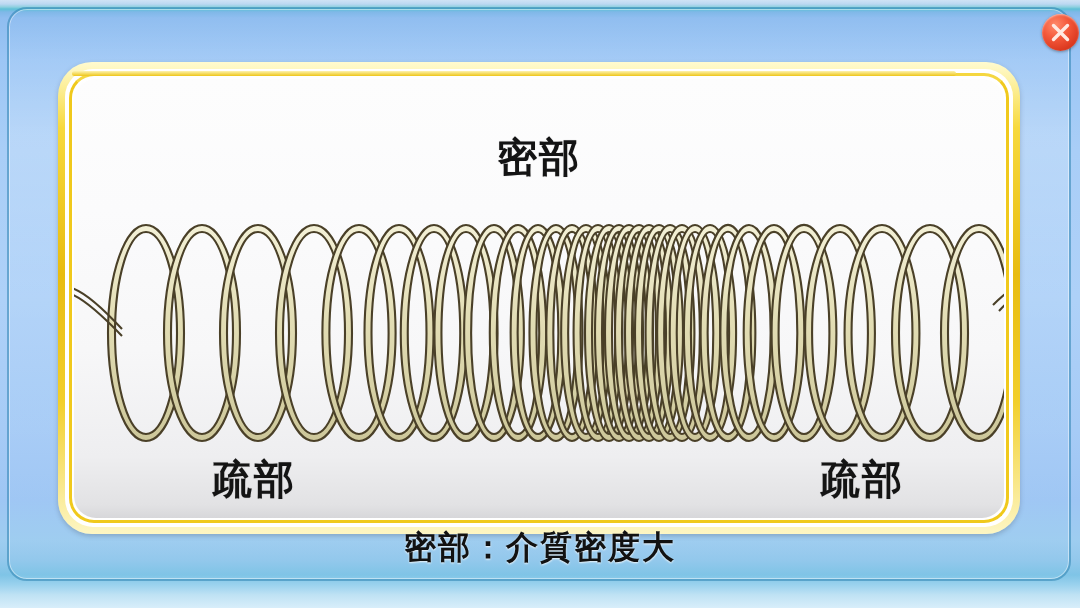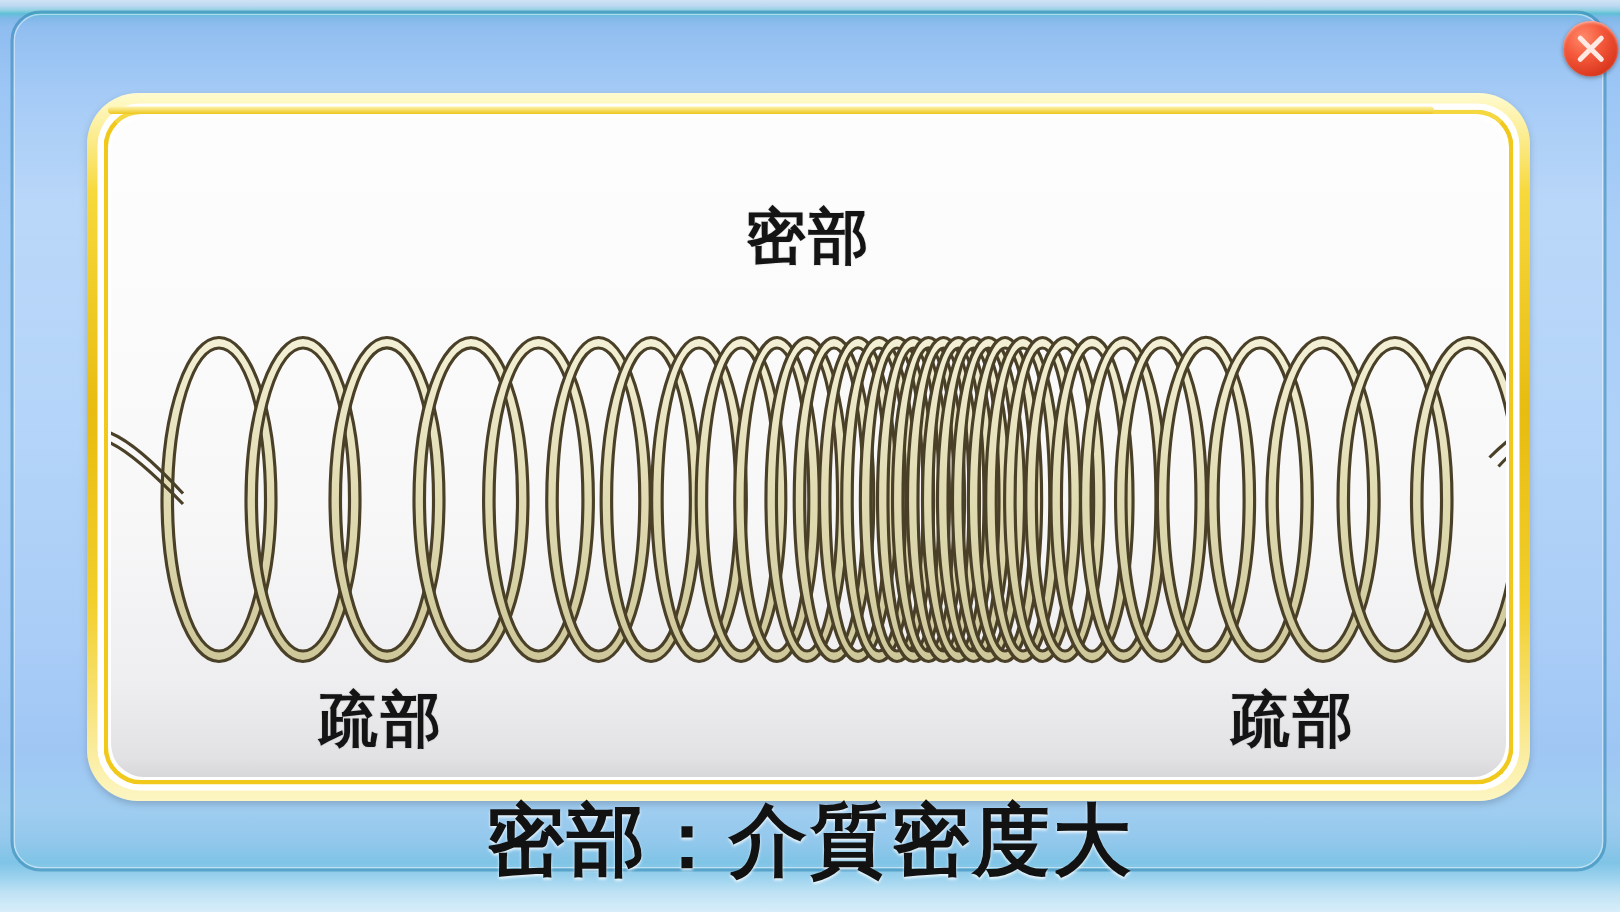--- a/index.html
+++ b/index.html
@@ -182,21 +182,21 @@
     height: 250px;
   }
 
   
   .caption {
     position: absolute;
     left: 0;
     right: 0;
     top: 526px;
     text-align: center;
-    font-size: 52px;
+    font-size: 32px;
     font-weight: 700;
     color: #121212;
     letter-spacing: 2px;
     white-space: nowrap;
     text-shadow: 0 1px 2px rgba(255,255,255,0.85);
   }
 
   
   .close-btn {
     position: absolute;

